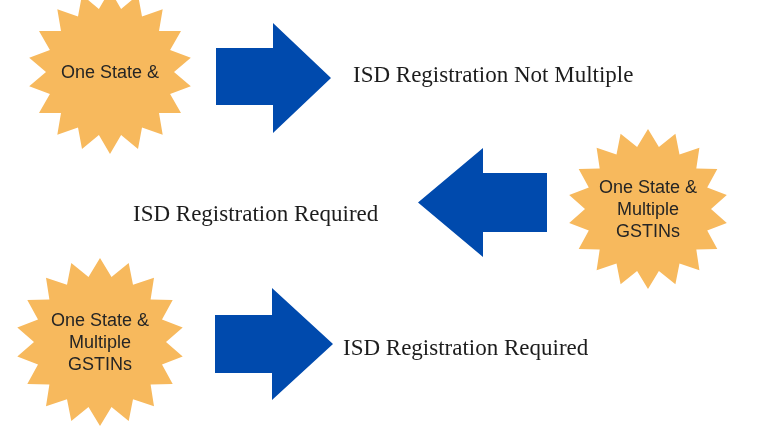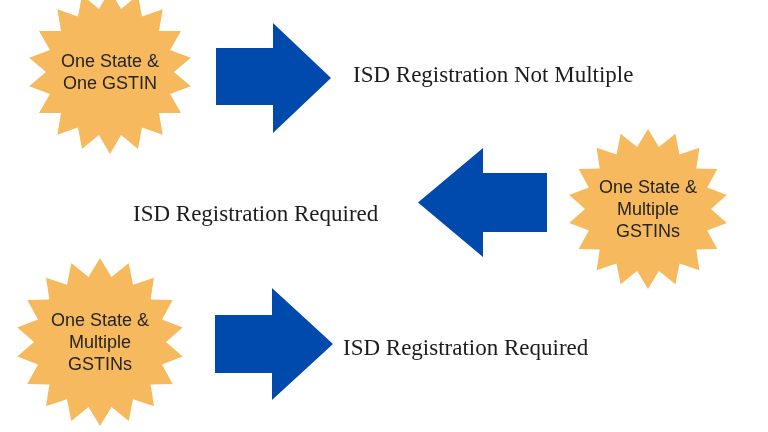--- a/index.html
+++ b/index.html
@@ -52,21 +52,20 @@
 <body>
 
 <div class="canvas">
 
   <div class="burst" id="burst-1">
     <svg width="164" height="164" viewBox="0 0 164 164">
       <polygon points="82.0,0.0 93.1,19.0 110.0,4.9 114.0,26.6 134.7,19.2 131.0,40.9 153.0,41.0 142.1,60.1 162.8,67.8 146.0,82.0 162.8,96.2 142.1,103.9 153.0,123.0 131.0,123.1 134.7,144.8 114.0,137.4 110.0,159.1 93.1,145.0 82.0,164.0 70.9,145.0 54.0,159.1 50.0,137.4 29.3,144.8 33.0,123.1 11.0,123.0 21.9,103.9 1.2,96.2 18.0,82.0 1.2,67.8 21.9,60.1 11.0,41.0 33.0,40.9 29.3,19.2 50.0,26.6 54.0,4.9 70.9,19.0" fill="#F7B95D"></polygon>
     </svg>
     <div class="burst-text">
       <div>One State &amp;</div>
-      <div>One GSTIN</div>
     </div>
   </div>
 
   <svg class="arrow" id="arrow-1" width="115" height="110" viewBox="0 0 115 110">
     <polygon points="0,25 57,25 57,0 115,55 57,110 57,82 0,82" fill="#004AAD"></polygon>
   </svg>
 
   <div class="flow-label" id="label-1">ISD Registration Not Multiple</div>
 
   <div class="flow-label" id="label-2">ISD Registration Required</div>

